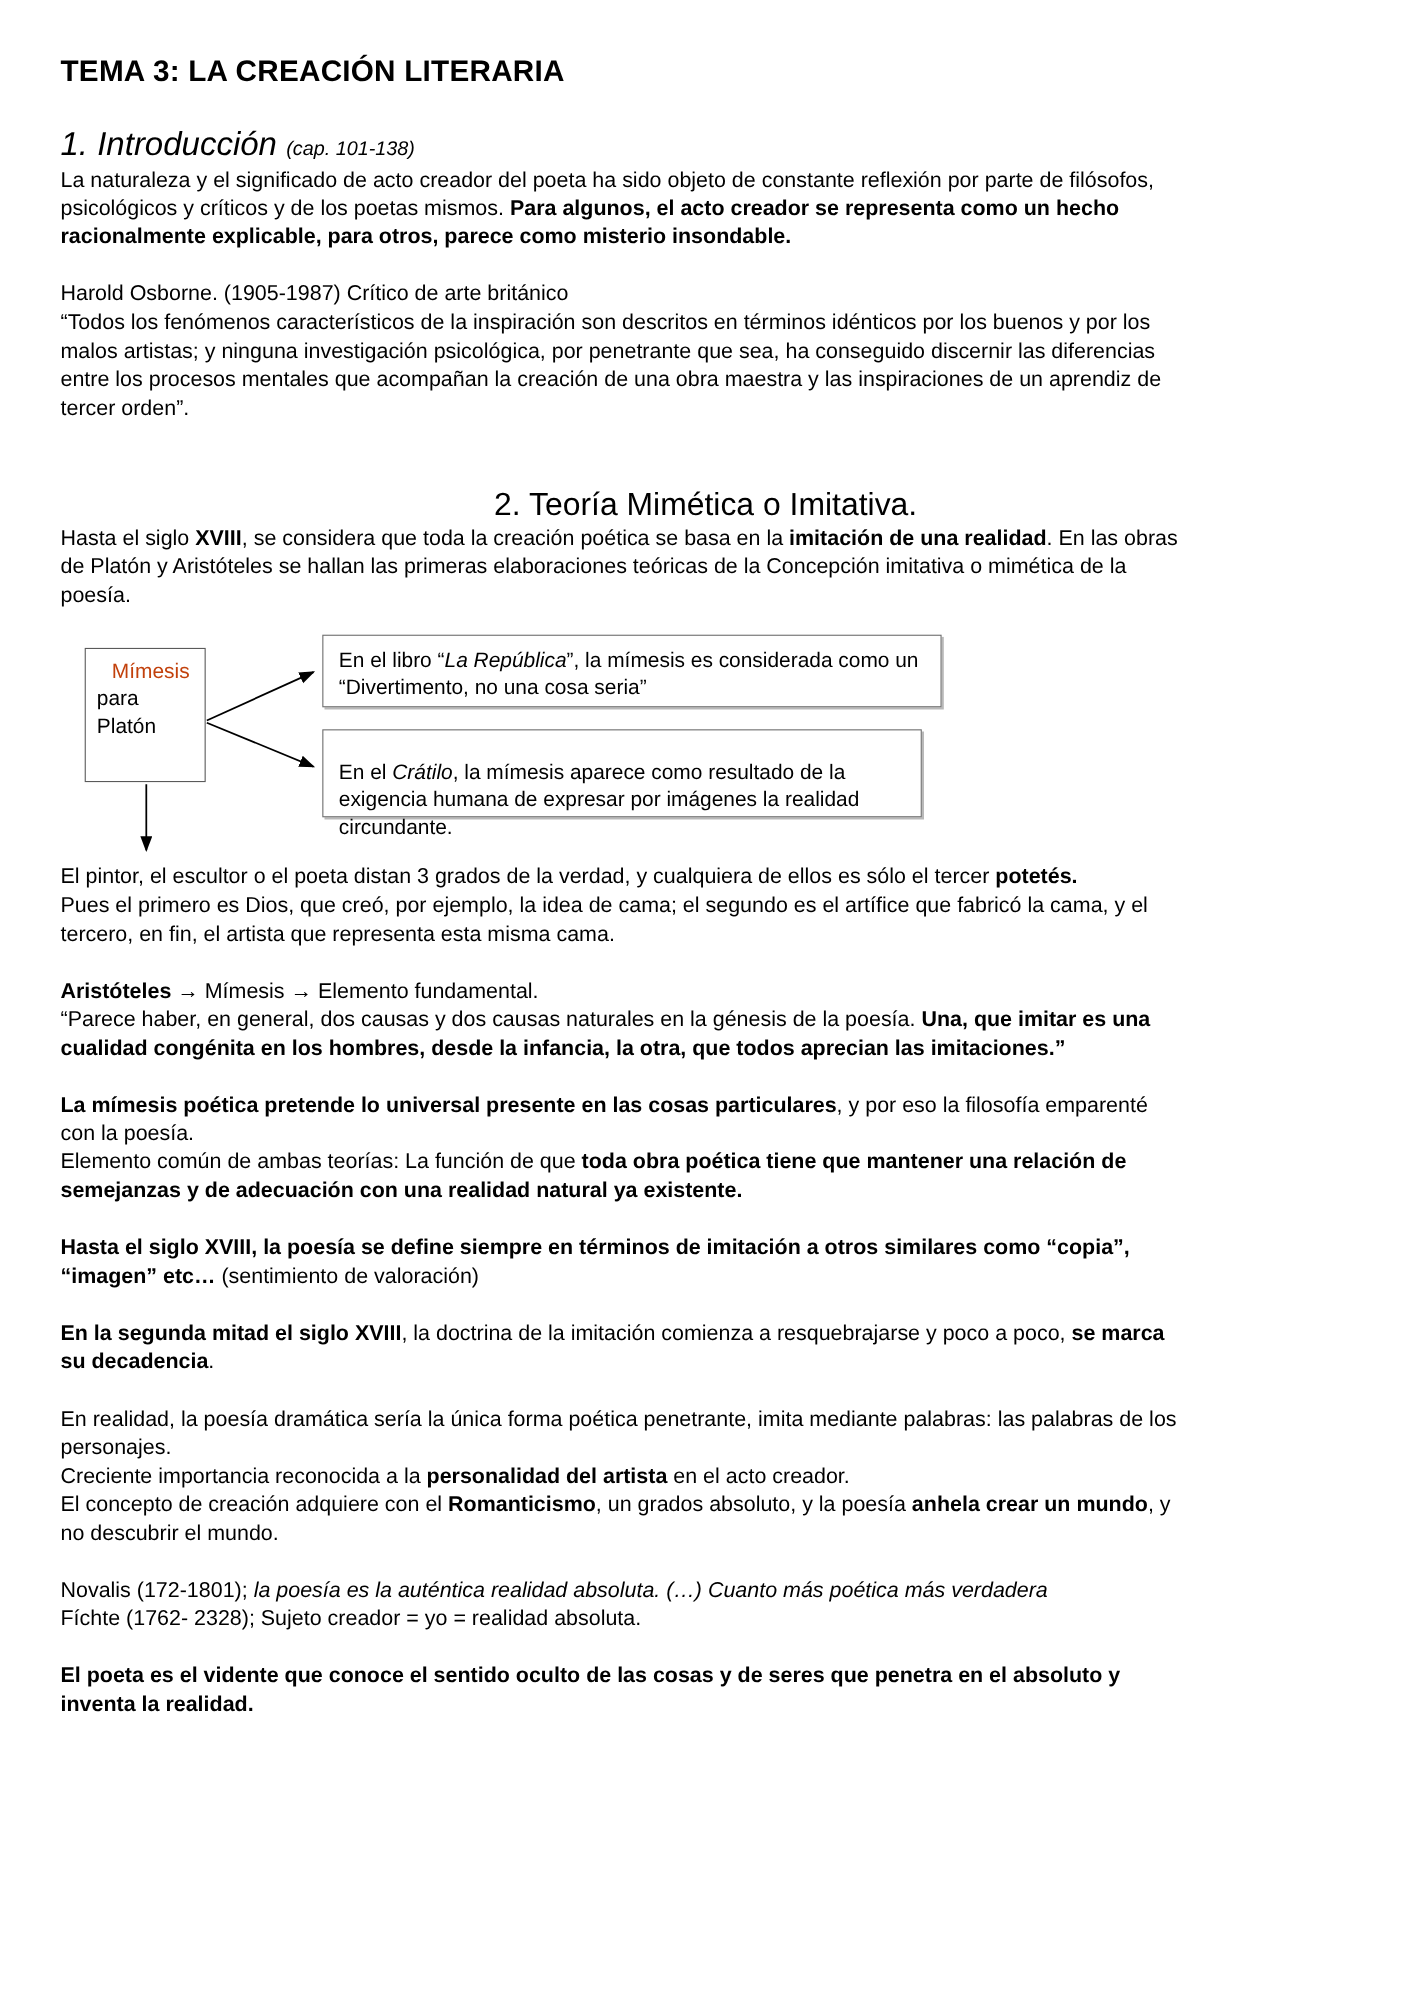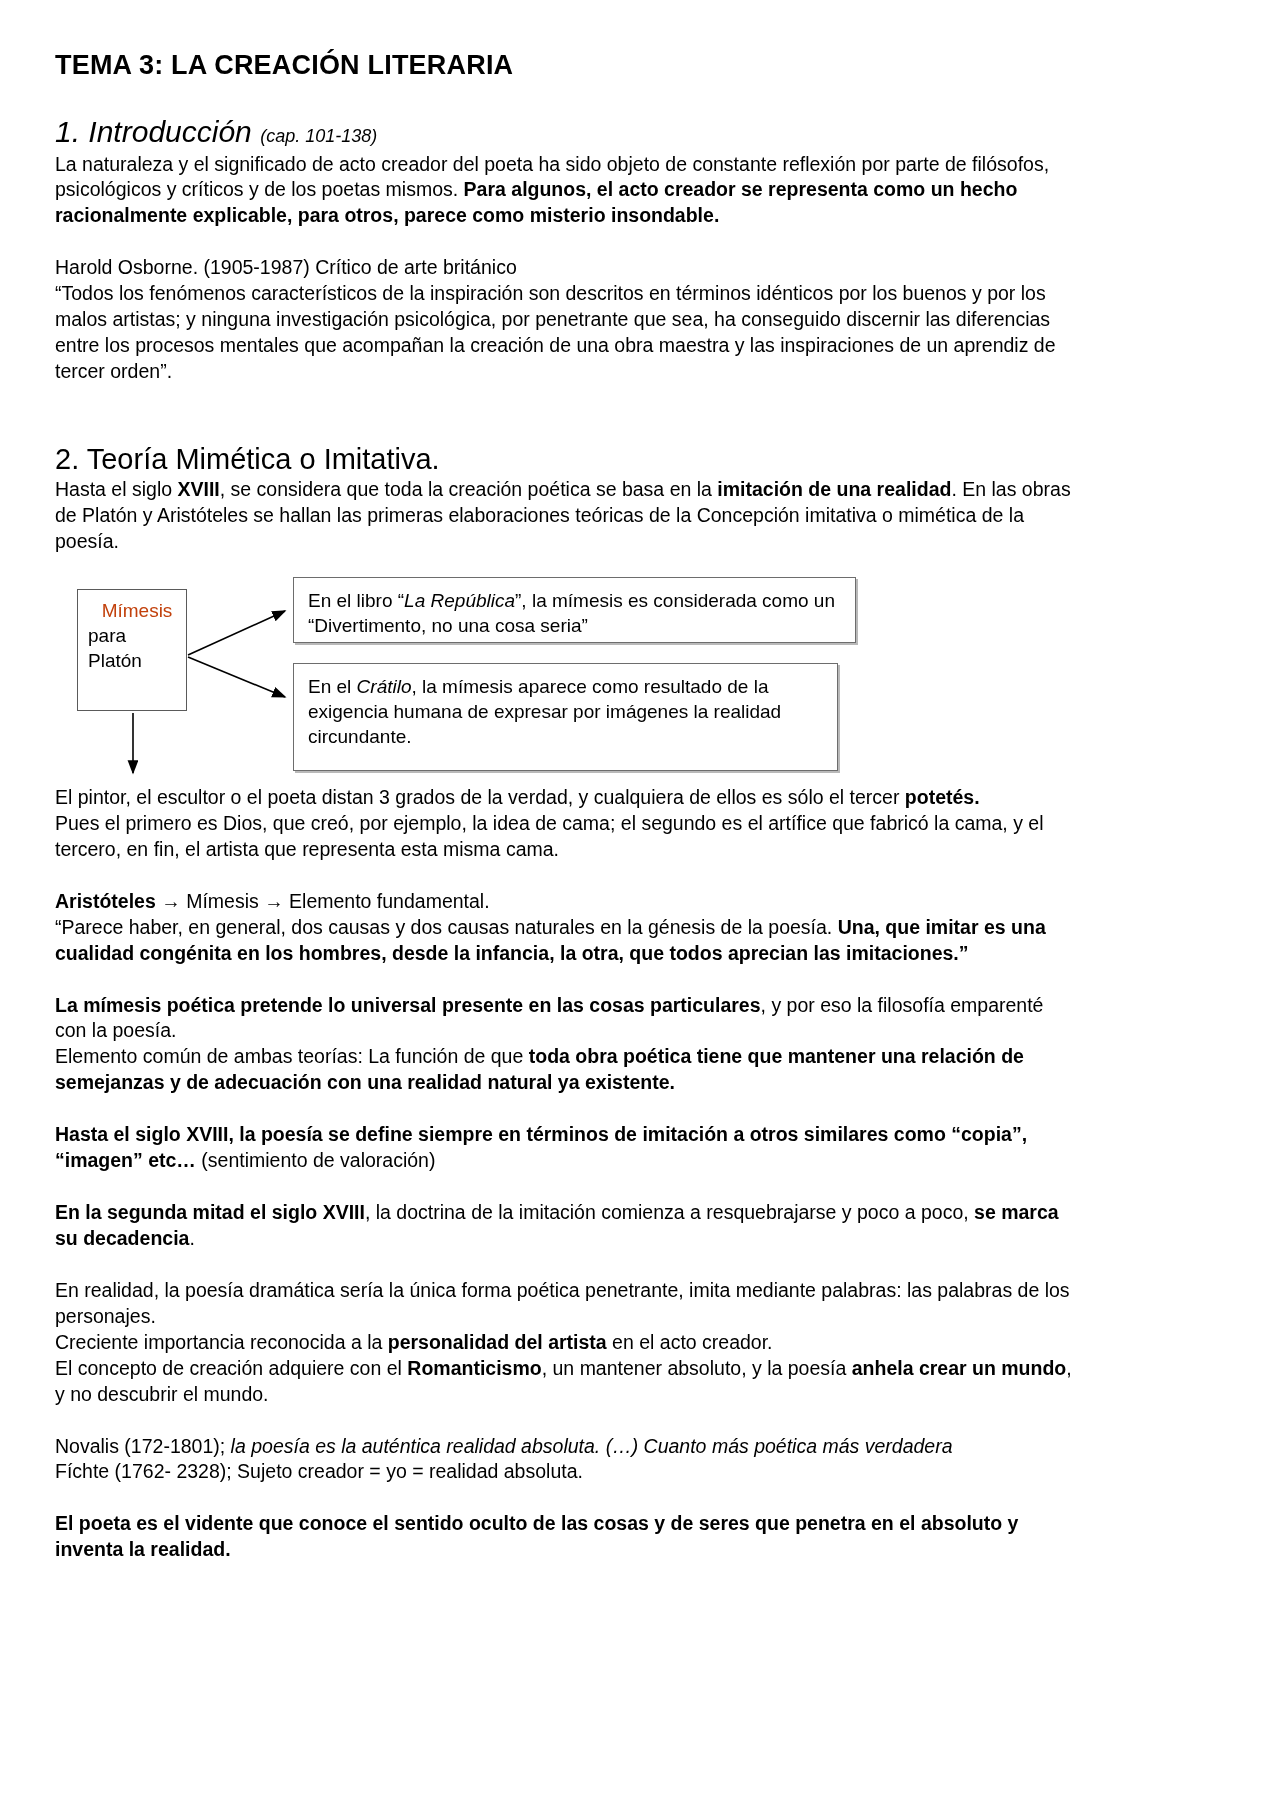--- a/index.html
+++ b/index.html
@@ -33,20 +33,21 @@
     font-style: italic;
   }
   .section-head .cap {
     font-size: 18px;
   }
   .section-head-2 {
     font-size: 29px;
     font-weight: normal;
     margin: 0 0 1px 3px;
     line-height: 1.15;
+    text-align: center;
   }
   p.body {
     font-size: 19.5px;
     line-height: 1.33;
     margin: 0 0 0 3px;
     max-width: 1020px;
   }
   .gap-md { height: 26px; }
   .gap-xl { height: 58px; }
   b, strong { font-weight: bold; }
@@ -89,22 +90,22 @@
     top: 0px;
     width: 563px;
     height: 66px;
     padding: 10px 1px 0 14px;
     box-shadow: 2px 2px 0 0 #b9b9b9;
   }
   .box-b {
     left: 238px;
     top: 86px;
     width: 545px;
-    height: 108px;
-    padding: 10px 12px 0 14px;
+    height: 80px;
+    padding: 26px 12px 0 14px;
     box-shadow: 2px 2px 0 0 #b9b9b9;
   }
 </style>
 </head>
 <body>
 
 <div class="page">
 
   <h1 class="doc-title">TEMA 3: LA CREACIÓN LITERARIA</h1>
 
@@ -192,21 +193,21 @@
     <b>En la segunda mitad el siglo XVIII</b><span>, la doctrina de la imitación comienza a resquebrajarse y poco a poco, </span><b>se marca su decadencia</b><span>.</span>
   </p>
 
   <div class="gap-md"></div>
 
   <p class="body">En realidad, la poesía dramática sería la única forma poética penetrante, imita mediante palabras: las palabras de los personajes.</p>
   <p class="body">
     <span>Creciente importancia reconocida a la </span><b>personalidad del artista</b><span> en el acto creador.</span>
   </p>
   <p class="body">
-    <span>El concepto de creación adquiere con el </span><b>Romanticismo</b><span>, un mantener absoluto, y la poesía </span><b>anhela crear un mundo</b><span>, y no descubrir el mundo.</span>
+    <span>El concepto de creación adquiere con el </span><b>Romanticismo</b><span>, un grados absoluto, y la poesía </span><b>anhela crear un mundo</b><span>, y no descubrir el mundo.</span>
   </p>
 
   <div class="gap-md"></div>
 
   <p class="body">
     <span>Novalis (172-1801); </span><i>la poesía es la auténtica realidad absoluta. (…) Cuanto más poética más verdadera</i>
   </p>
   <p class="body">Fíchte (1762- 2328);  Sujeto creador = yo = realidad absoluta.</p>
 
   <div class="gap-md"></div>

